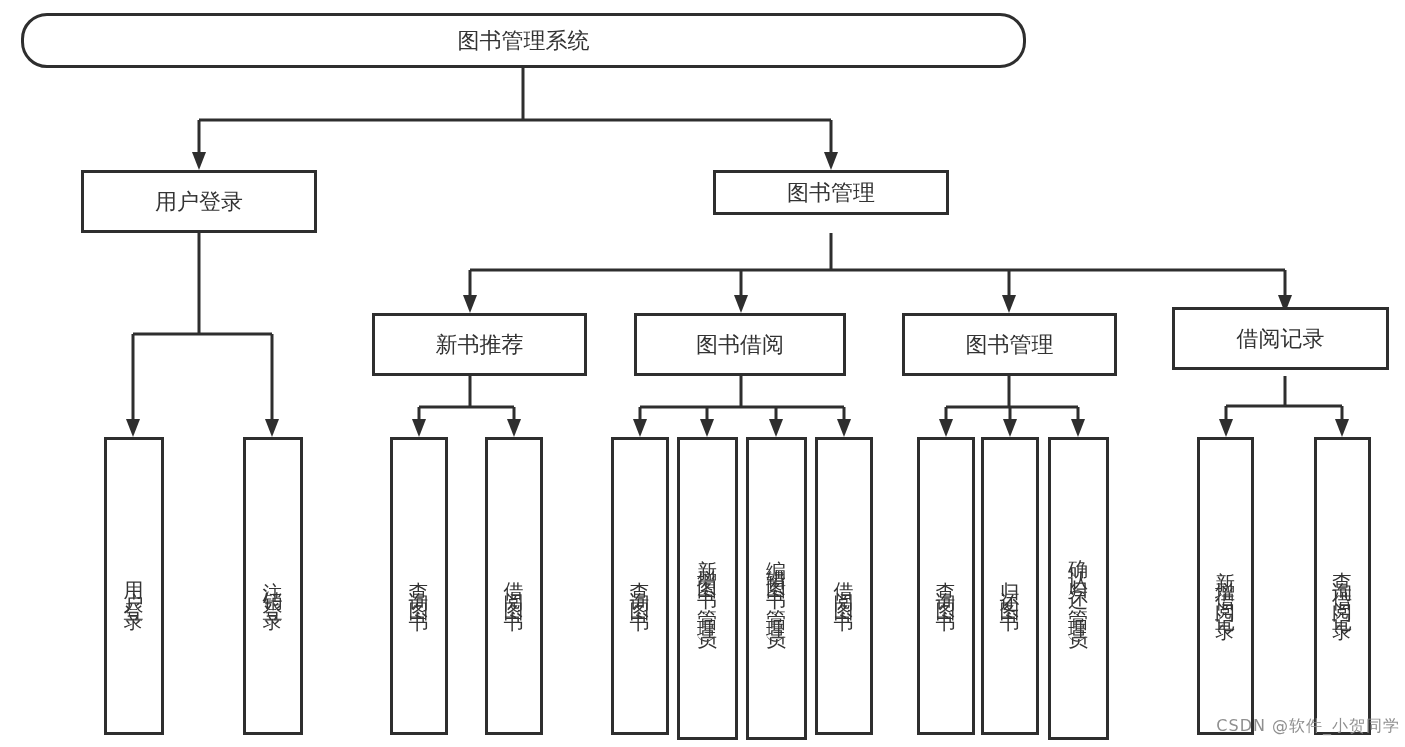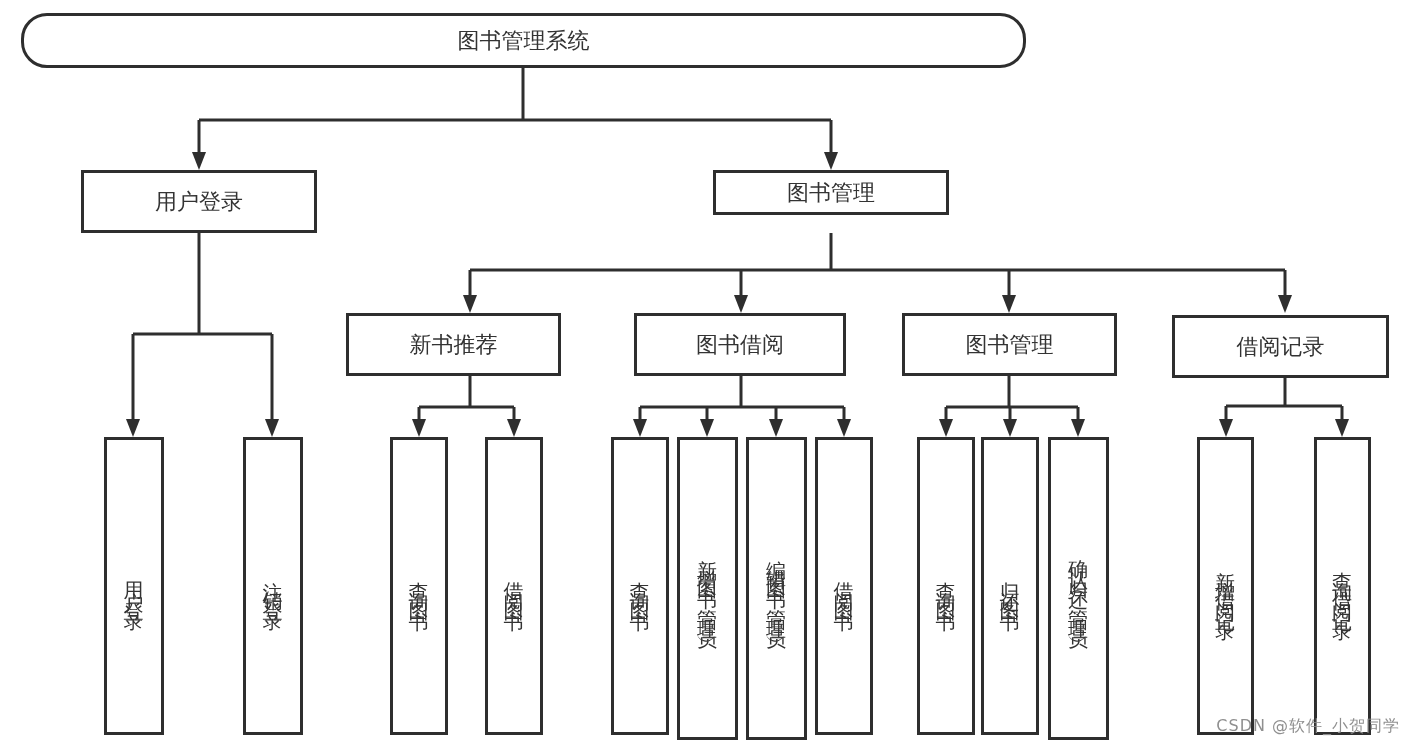--- a/index.html
+++ b/index.html
@@ -26,24 +26,24 @@
     writing-mode:vertical-rl;text-orientation:mixed;
     font-size:20px;letter-spacing:10px;
     white-space:normal;
   }
   
   .n-root{left:21px;top:13px;width:1005px;height:55px;border-radius:26px;}
   
   .n-userlogin{left:81px;top:170px;width:236px;height:63px;}
   .n-bookmgmt{left:713px;top:170px;width:236px;height:45px;}
   
-  .n-newbook{left:346px;top:313px;width:215px;height:63px;}
+  .n-newbook{left:372px;top:313px;width:215px;height:63px;}
   .n-borrowmod{left:634px;top:313px;width:212px;height:63px;}
   .n-current{left:902px;top:313px;width:215px;height:63px;}
-  .n-records{left:1172px;top:315px;width:217px;height:63px;}
+  .n-records{left:1172px;top:307px;width:217px;height:63px;}
   
   .leaf{top:437px;height:298px;}
   .l-g1a{left:104px;width:60px;}
   .l-g1b{left:243px;width:60px;}
   .l-g2a{left:390px;width:58px;}
   .l-g2b{left:485px;width:58px;}
   .l-g3a{left:611px;width:58px;}
   .l-g3b{left:677px;width:61px;height:303px;}
   .l-g3c{left:746px;width:61px;height:303px;}
   .l-g3d{left:815px;width:58px;}

